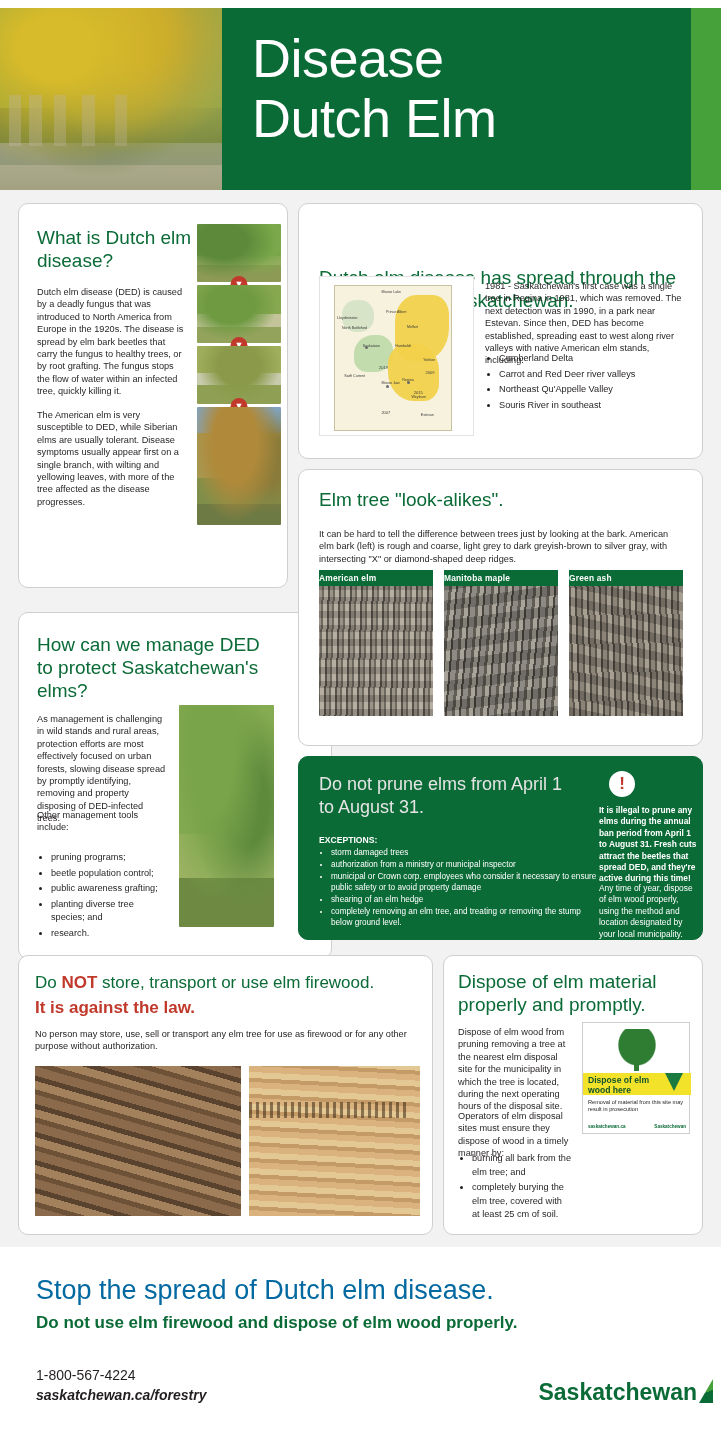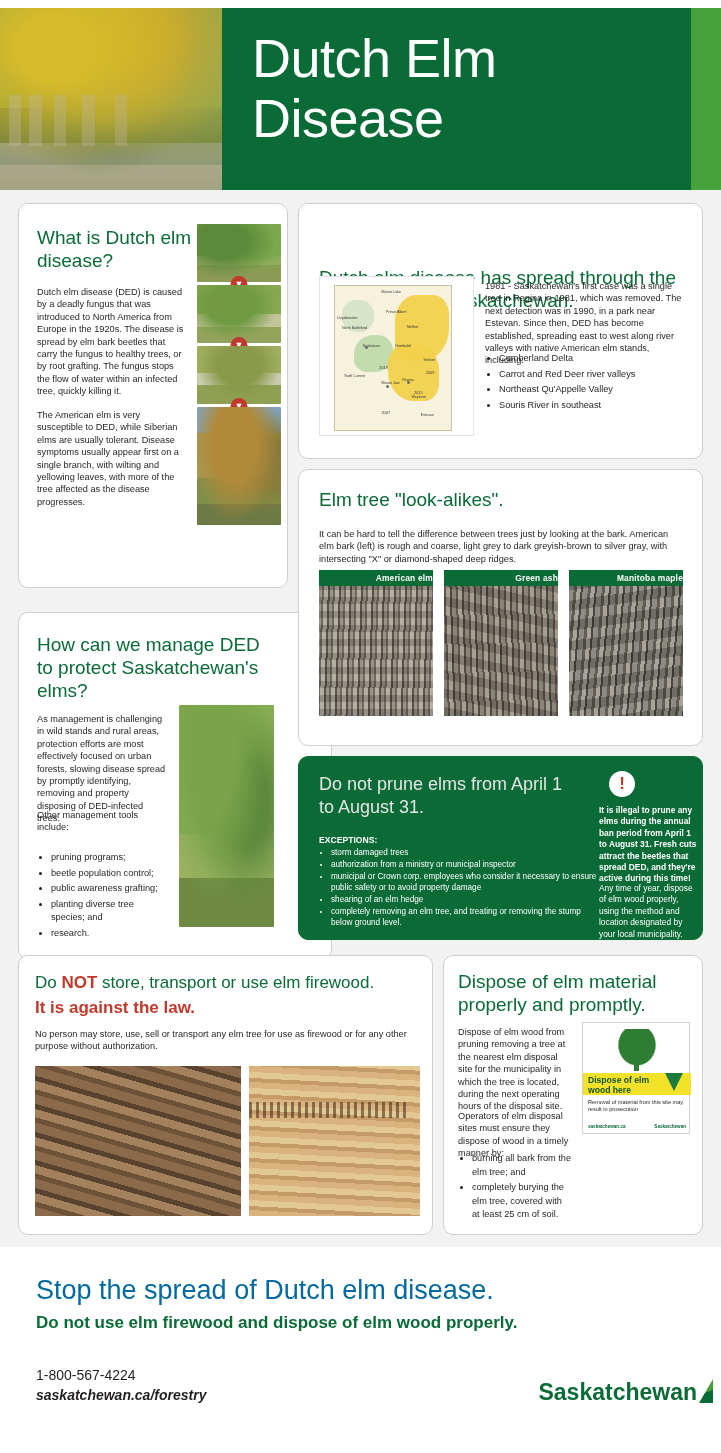--- a/index.html
+++ b/index.html
@@ -123,21 +123,21 @@
   .map-lbl { position:absolute; font-size:3.6px; color:#3a3a3a; white-space:nowrap; }
 
   
   #card-look { left:298px; top:469px; width:405px; height:277px; }
   #card-look h2 { position:absolute; left:20px; top:18px; }
   #card-look .txt { position:absolute; left:20px; top:58px; width:365px; }
   .bark-row { position:absolute; left:20px; top:100px; width:365px; display:flex; gap:11px; }
   .bark-col { width:114px; }
   .bark-lbl {
     background:#0b6b37; color:#fff; font-size:8.4px; font-weight:bold;
-    text-align:right; padding:3px 0; letter-spacing:.2px;
+    text-align:left; padding:3px 0; letter-spacing:.2px;
   }
   .bark-img { width:114px; height:130px; }
   .bark-american { background:
      repeating-linear-gradient(92deg, #9a9387 0 3px, #6f6a60 3px 5px, #b5aea1 5px 9px, #58534b 9px 11px),
      repeating-linear-gradient(0deg, rgba(0,0,0,.18) 0 7px, rgba(255,255,255,.10) 7px 14px);
      background-blend-mode: multiply; }
   .bark-green { background:
      repeating-linear-gradient(88deg, #8c8478 0 4px, #5c564d 4px 6px, #a79f92 6px 10px, #4f4a42 10px 12px),
      repeating-linear-gradient(12deg, rgba(0,0,0,.2) 0 9px, rgba(255,255,255,.08) 9px 18px);
      background-blend-mode: multiply; }
@@ -217,22 +217,22 @@
 </head>
 <body>
 
 <div class="poster">
 
   <div class="header">
     <div class="header-photo"></div>
     <div class="header-green"></div>
     <div class="header-green-accent"></div>
     <div class="header-title">
+      <div>Disease</div>
       <div>Dutch Elm</div>
-      <div>Disease</div>
     </div>
   </div>
 
   <div class="card" id="card-what">
     <h2 class="sec">What is Dutch elm disease?</h2>
     <p class="body txt1">Dutch elm disease (DED) is caused by a deadly fungus that was introduced to North America from Europe in the 1920s.  The disease is spread by elm bark beetles that carry the fungus to healthy trees, or by root grafting. The fungus stops the flow of water within an infected tree, quickly killing it.</p>
     <p class="body txt2">The American elm is very susceptible to DED, while Siberian elms are usually tolerant. Disease symptoms usually appear first on a single branch, with wilting and yellowing leaves, with more of the tree affected as the disease progresses.</p>
     <div class="photostrip">
       <div class="ps-img ps1">
         <div class="arrow-down" style="bottom:-11px;">▼</div>
@@ -302,26 +302,26 @@
 
   <div class="card" id="card-look">
     <h2 class="sec">Elm tree "look-alikes".</h2>
     <p class="body txt">It can be hard to tell the difference between trees just by looking at the bark.  American elm bark (left) is rough and coarse, light grey to dark greyish-brown to silver gray, with intersecting "X" or diamond-shaped deep ridges.</p>
     <div class="bark-row">
       <div class="bark-col">
         <div class="bark-lbl">American elm</div>
         <div class="bark-img bark-american"></div>
       </div>
       <div class="bark-col">
+        <div class="bark-lbl">Manitoba maple</div>
+        <div class="bark-img bark-manitoba"></div>
+      </div>
+      <div class="bark-col">
         <div class="bark-lbl">Green ash</div>
         <div class="bark-img bark-green"></div>
-      </div>
-      <div class="bark-col">
-        <div class="bark-lbl">Manitoba maple</div>
-        <div class="bark-img bark-manitoba"></div>
       </div>
     </div>
   </div>
 
   <div class="card green" id="card-prune">
     <h2 class="sec white">Do not prune elms from April 1 to August 31.</h2>
     <div class="exc-title">EXCEPTIONS:</div>
     <ul class="exc">
       <li>storm damaged trees</li>
       <li>authorization from a ministry or municipal inspector</li>

